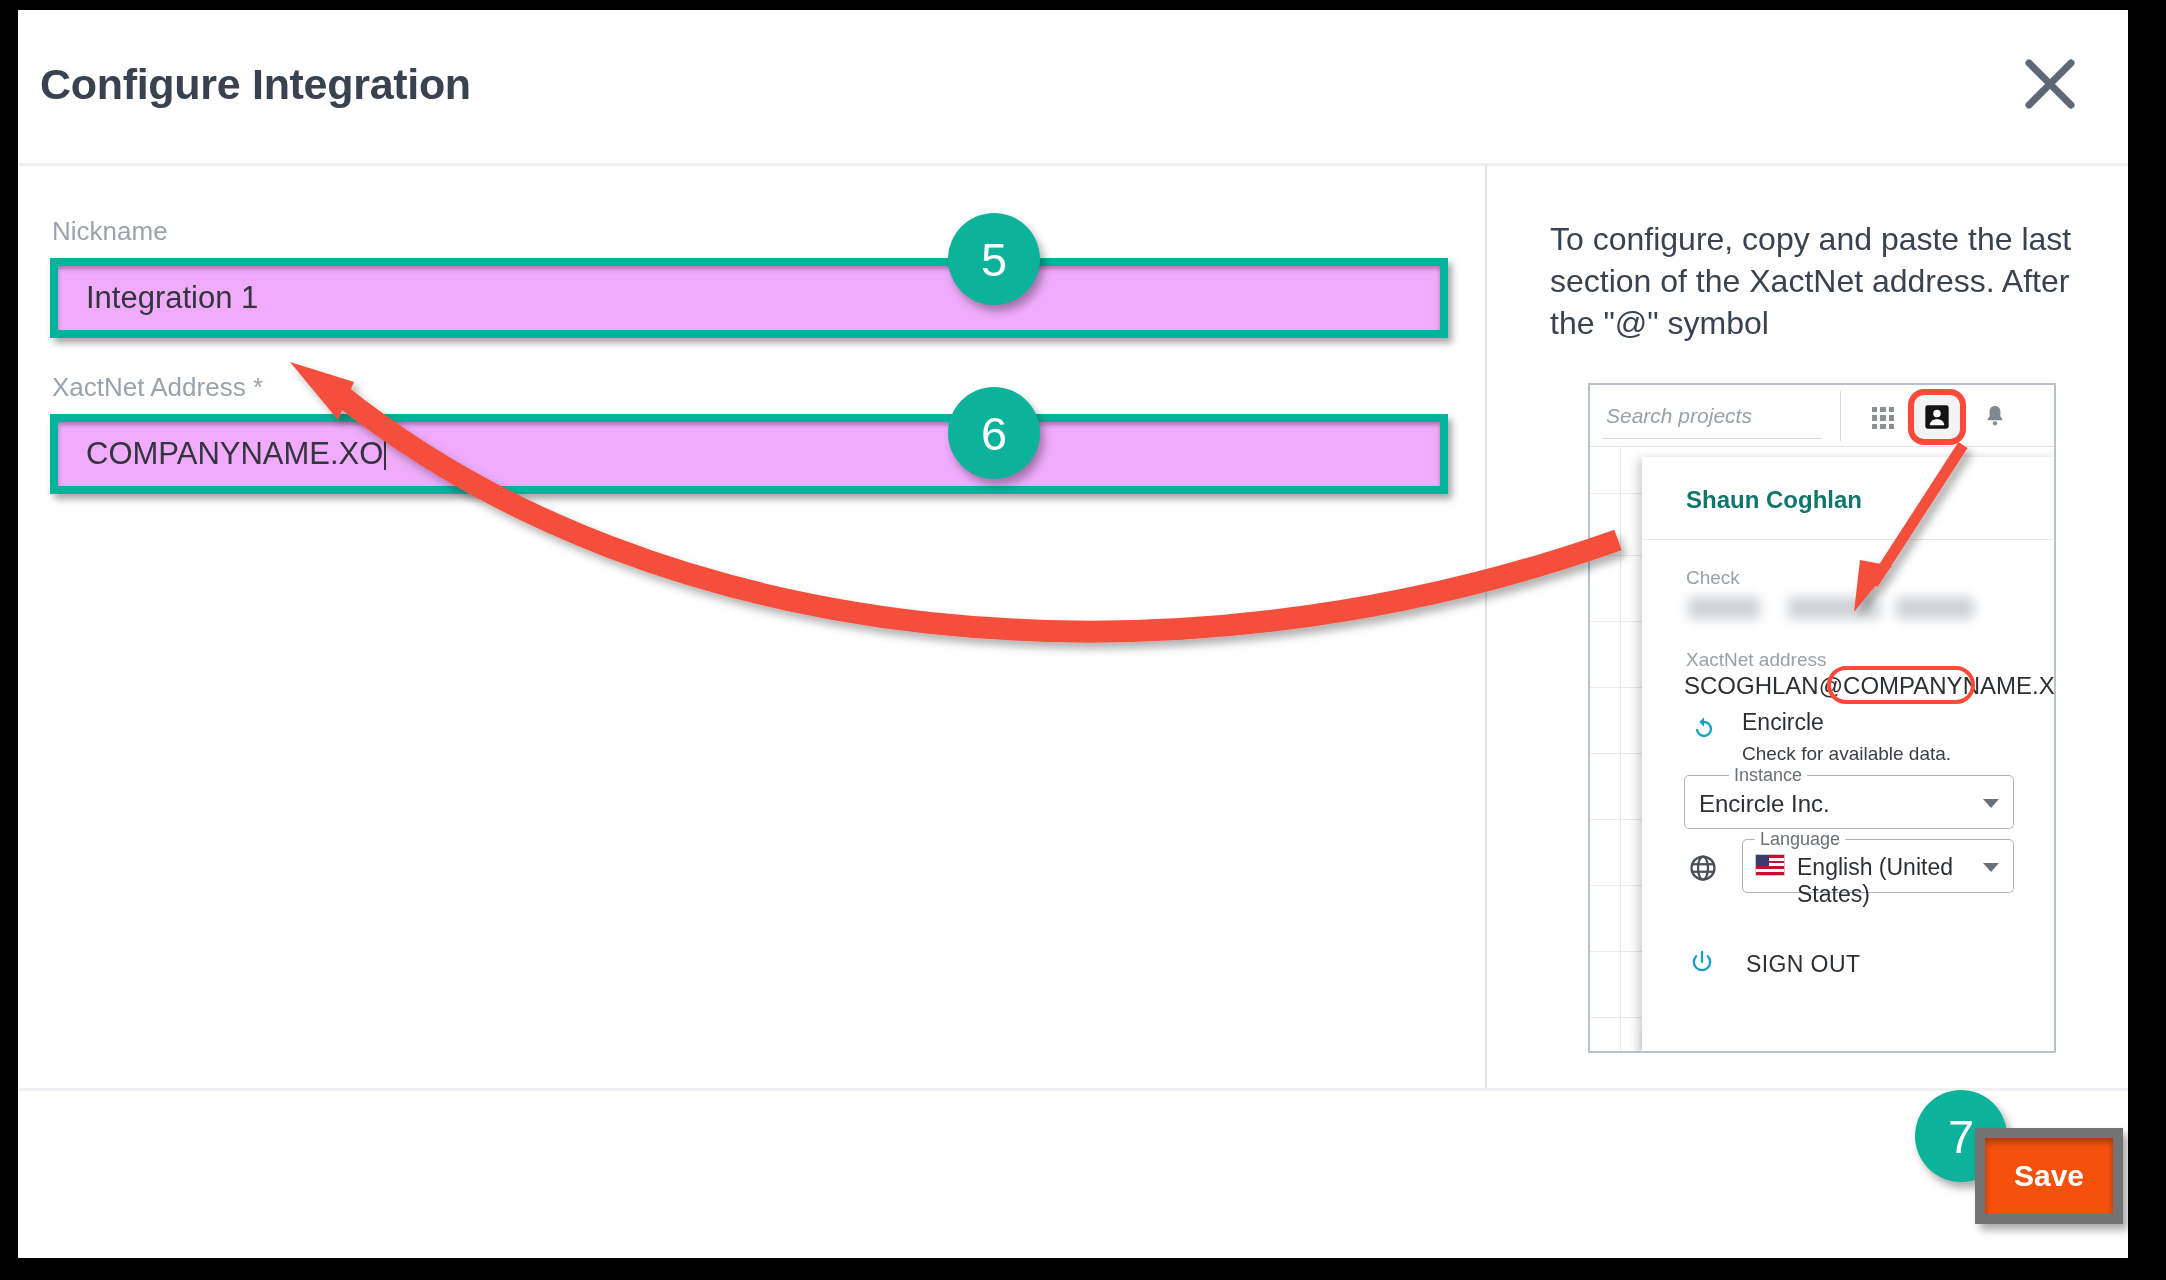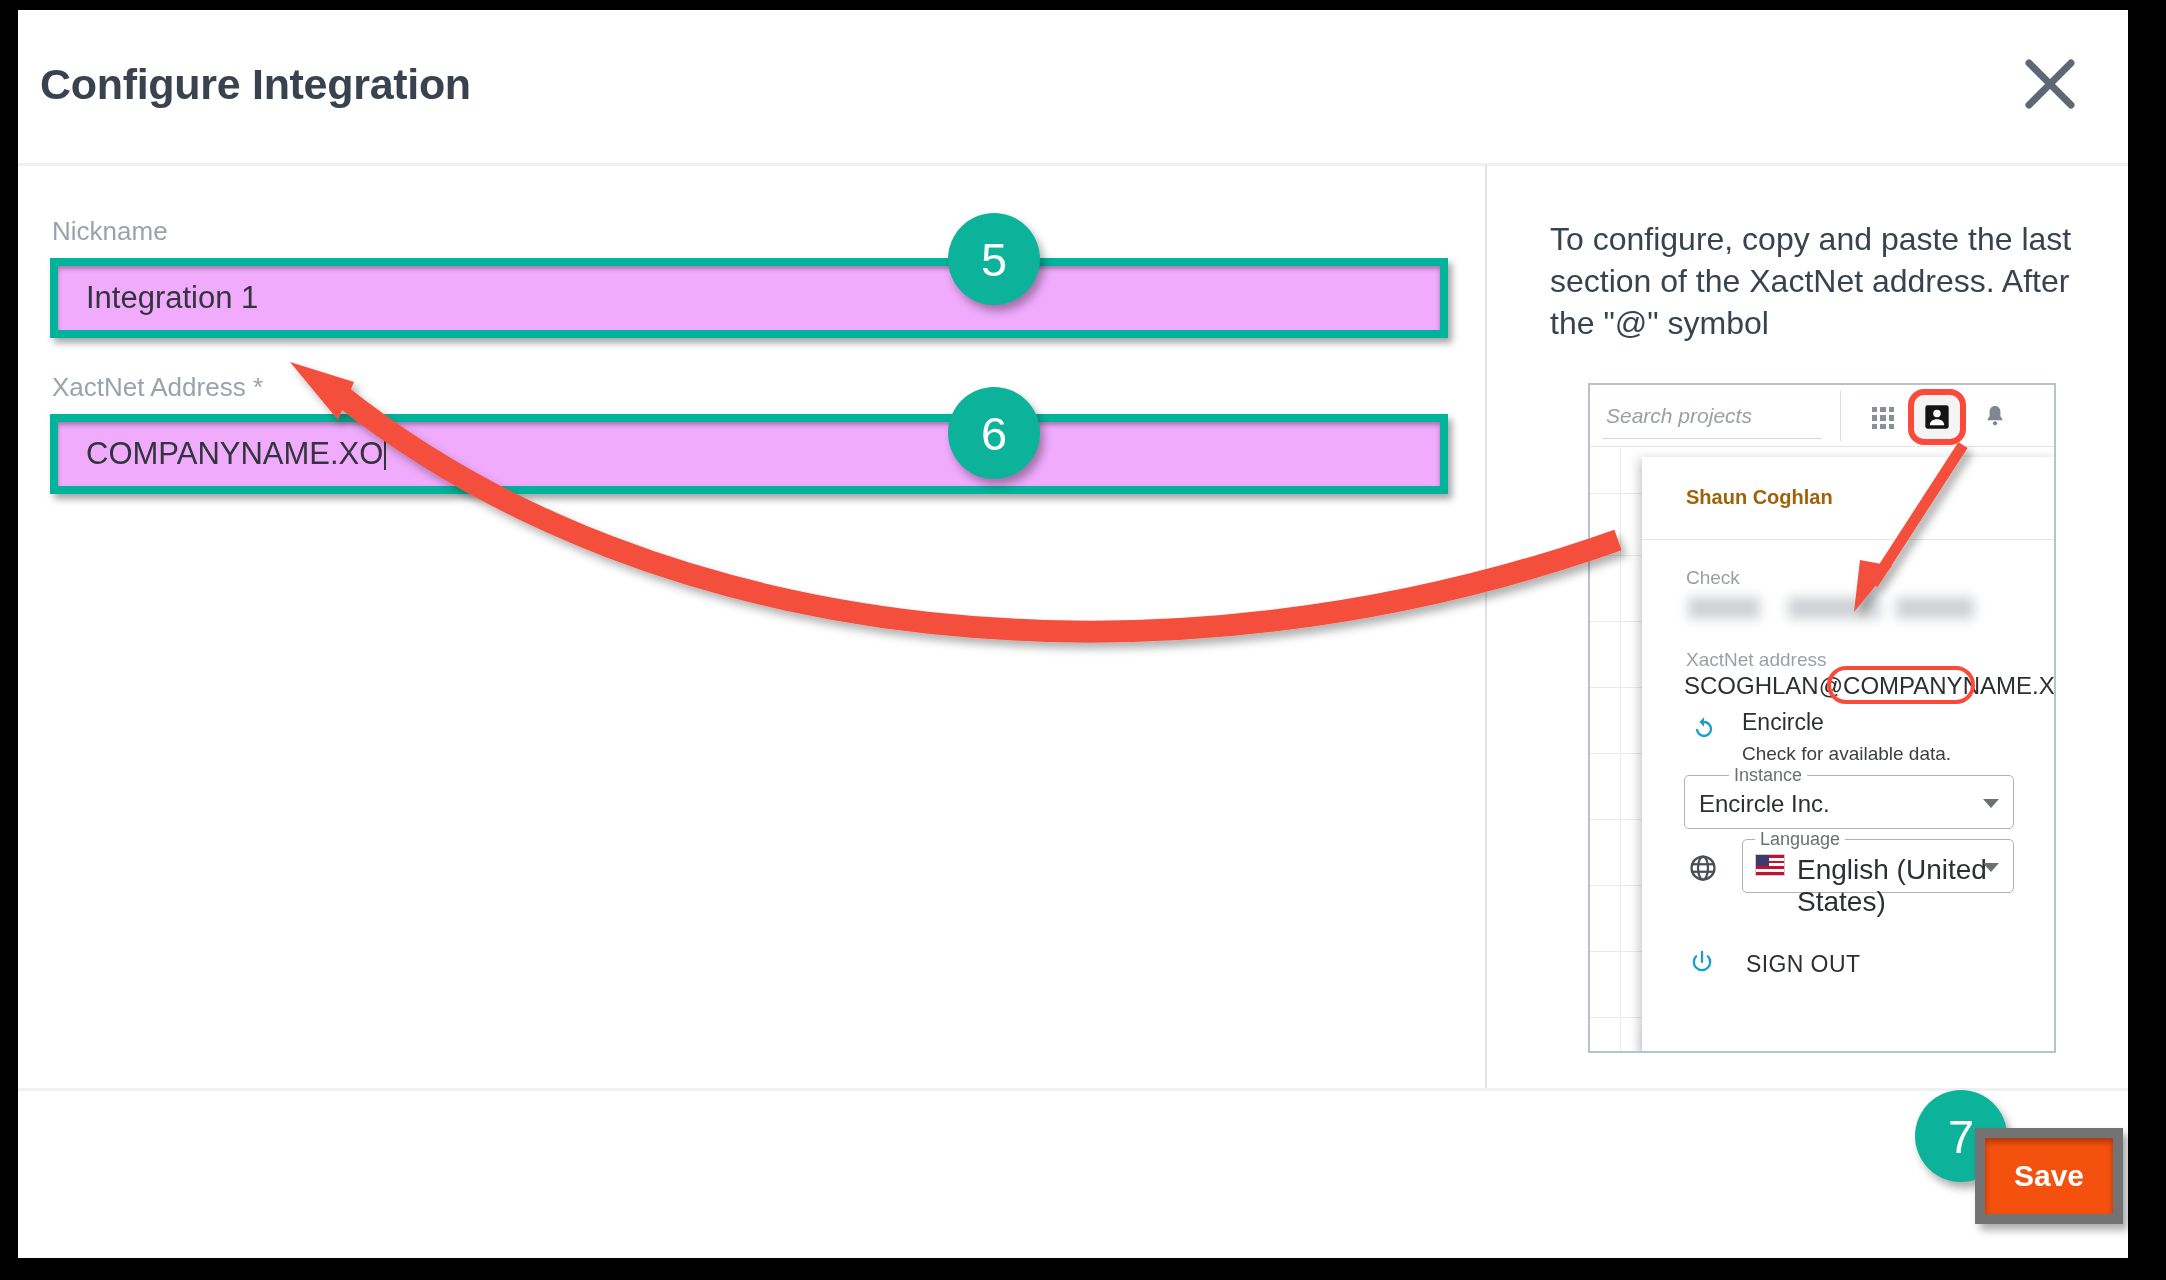--- a/index.html
+++ b/index.html
@@ -194,21 +194,21 @@
 
   #popup {
     position: absolute;
     left: 52px; top: 72px;
     width: 414px; height: 598px;
     background: #ffffff;
     box-shadow: -3px 2px 10px rgba(0,0,0,0.22);
   }
   #popup-name {
     position: absolute; left: 44px; top: 29px;
-    font-size: 20px; font-weight: bold; color: #a16207;
+    font-size: 24px; font-weight: bold; color: #0f766e;
   }
   #popup-div1 {
     position: absolute; left: 0; top: 82px;
     width: 100%; height: 1px; background: #e4e6e8;
   }
   .pop-label {
     position: absolute;
     font-size: 19px; color: #9aa0a6;
   }
   #lbl-email { left: 44px; top: 110px; }
@@ -290,21 +290,21 @@
     position:absolute; left:0; top:0; width:100%; height:100%;
     background: repeating-linear-gradient(
       to bottom, #c8102e 0 2.8px, #ffffff 2.8px 5.6px);
   }
   #flag .canton {
     position:absolute; left:0; top:0; width:13px; height:11px;
     background: #3c3b6e;
   }
   #language-value {
     position: absolute; left: 54px; top: 14px;
-    font-size: 28px; color: #2c2f33;
+    font-size: 23px; color: #2c2f33;
   }
   #language-caret { right: 14px; top: 23px; }
 
   #power-icon {
     position: absolute; left: 46px; top: 492px;
     width: 28px; height: 28px;
   }
   #signout-label {
     position: absolute; left: 104px; top: 494px;
     font-size: 23px; color: #2c2f33; letter-spacing: 0.4px;

